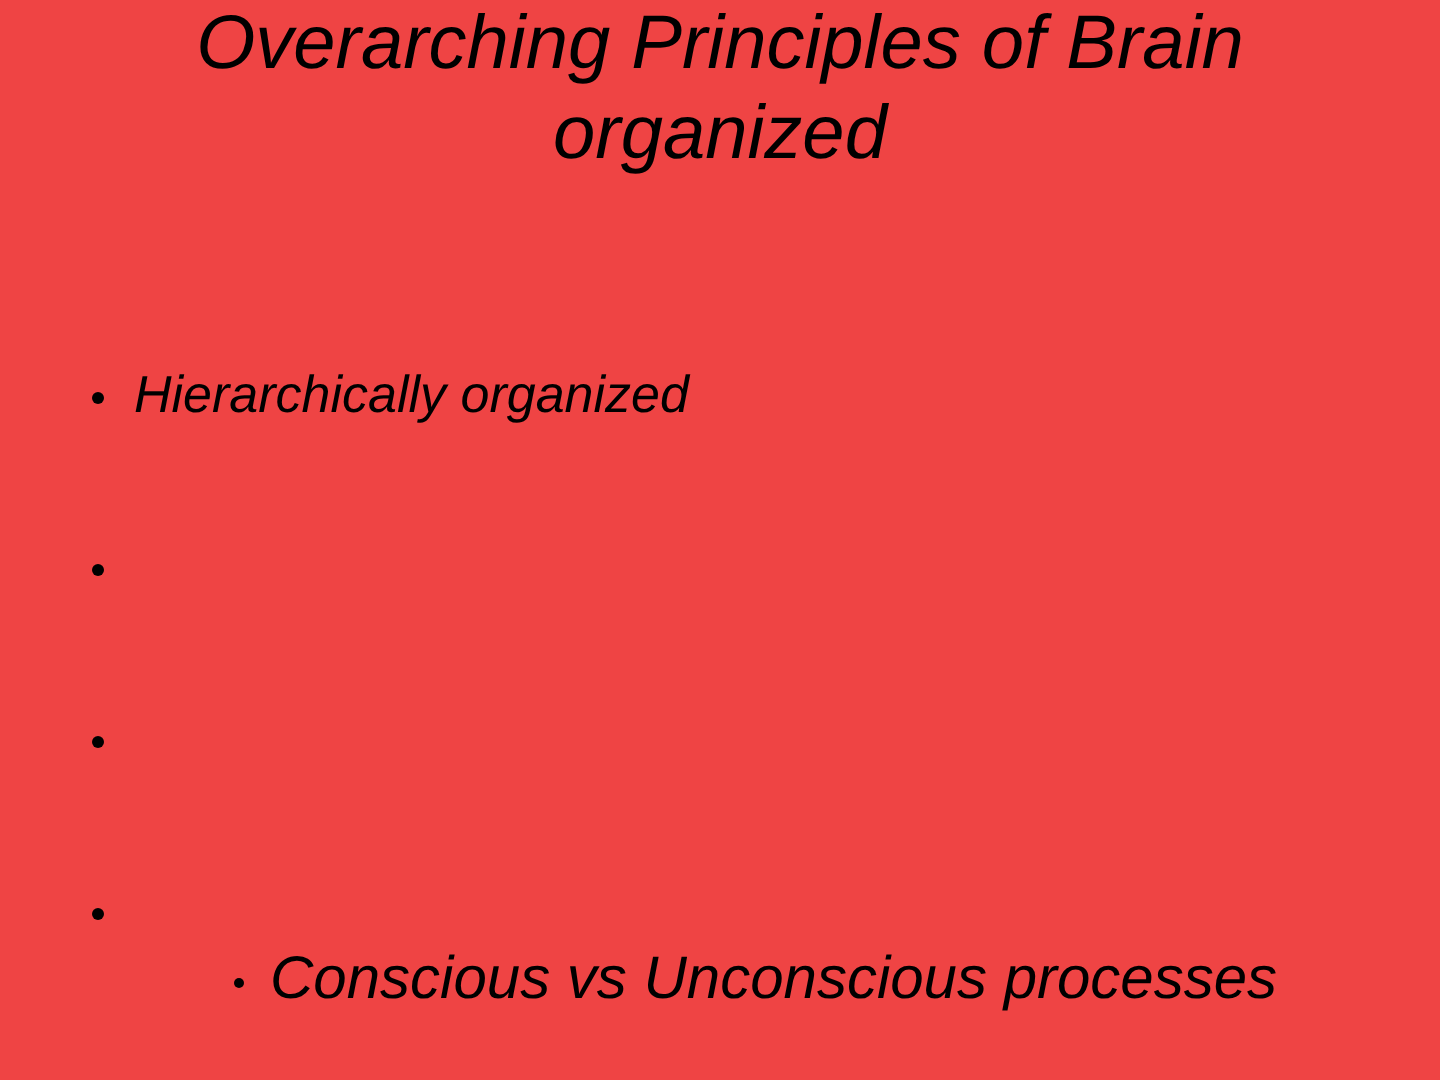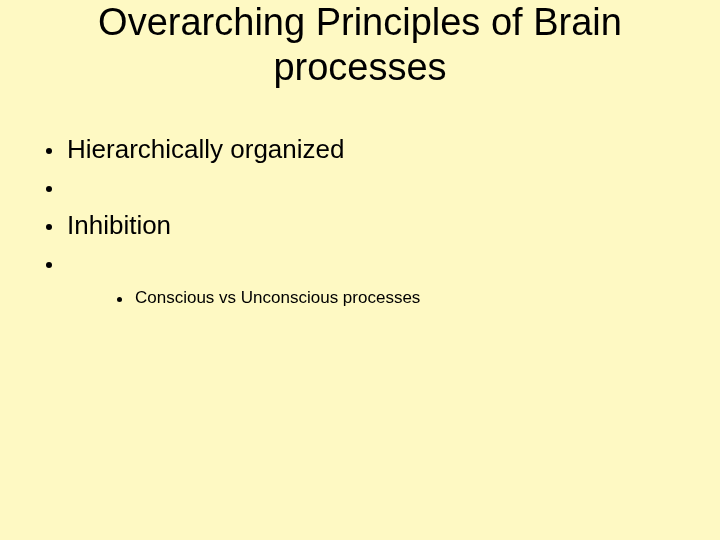--- a/index.html
+++ b/index.html
@@ -14,21 +14,22 @@
     background: #ffffff;
     font-family: "Liberation Sans", sans-serif;
     color: #000000;
   }
   .slide {
     position: absolute;
     left: 0;
     top: 0;
     width: 720px;
     height: 540px;
-    background: #fef9c3;
+    background: #ef4444;
+    font-style: italic;
   }
   .slide-title {
     position: absolute;
     top: 0;
     left: 0;
     width: 720px;
     text-align: center;
     font-size: 38px;
     line-height: 45px;
     font-weight: 400;
@@ -39,30 +40,31 @@
     position: absolute;
     top: 130px;
     left: 0;
     width: 720px;
   }
   .bullet {
     position: relative;
     width: 720px;
     box-sizing: border-box;
     white-space: nowrap;
+    margin-top: 48px;
   }
   .bullet.level1 {
     height: 38px;
     font-size: 26px;
     line-height: 38px;
     padding-left: 67px;
   }
   .bullet.level2 {
     height: 30px;
-    font-size: 17px;
+    font-size: 30px;
     line-height: 30px;
     padding-left: 135px;
     margin-top: 1px;
   }
   .dot {
     position: absolute;
     background: #000000;
     border-radius: 50%;
   }
   .level1 .dot {
@@ -78,37 +80,36 @@
     height: 5px;
   }
 </style>
 </head>
 <body>
 
 <div class="slide">
 
   <div class="slide-title">
     <div class="title-line">Overarching Principles of Brain</div>
-    <div class="title-line">processes</div>
+    <div class="title-line">organized</div>
   </div>
 
   <div class="bullet-list">
 
     <div class="bullet level1">
       <span class="dot"></span>
       <span class="bullet-text">Hierarchically organized</span>
     </div>
 
     <div class="bullet level1">
       <span class="dot"></span>
     </div>
 
     <div class="bullet level1">
       <span class="dot"></span>
-      <span class="bullet-text">Inhibition</span>
     </div>
 
     <div class="bullet level1">
       <span class="dot"></span>
     </div>
 
     <div class="bullet level2">
       <span class="dot"></span>
       <span class="bullet-text">Conscious vs Unconscious processes</span>
     </div>

